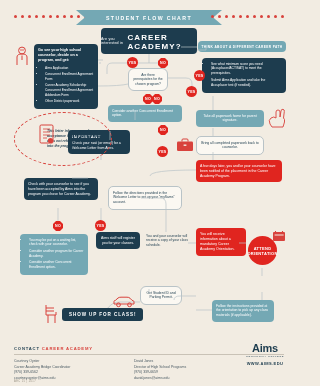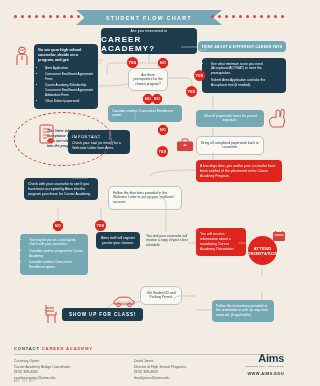--- a/index.html
+++ b/index.html
@@ -30,21 +30,21 @@
   
   .box { position: absolute; border-radius: 4px; }
   .navy   { background: #1d3c4e; color: #fff; }
   .teal   { background: #74a8b4; color: #fff; }
   .red    { background: #e0251f; color: #fff; }
   .white  { background: #fbf8f2; color: #1d3c4e; border: 1px solid #b9c3c7; }
   .txt { font-size: 3.5px; line-height: 1.45; padding: 3.5px 4px; display: block; }
   .txt.c { text-align: center; }
 
   .qbox { width: 96px; left: 101px; top: 28px; height: 26px;
-          display: flex; flex-direction: column; align-items: center; justify-content: center; }
+          display: flex; flex-direction: row; align-items: center; justify-content: center; }
   .q-sm { font-size: 3.6px; letter-spacing: .2px; }
   .q-lg { font-size: 8px; font-weight: bold; letter-spacing: 1.1px; margin-top: 1.5px; }
 
   
   .marker {
     position: absolute; display: flex; align-items: center; justify-content: center;
     color: #fff; font-weight: bold; font-size: 3.6px; letter-spacing: .3px;
     background: #e0251f; z-index: 6;
   }
   .marker.yes { width: 11px; height: 11px; border-radius: 50%; }
@@ -89,21 +89,21 @@
   
   .footer { position: absolute; left: 0; bottom: 0; width: 298px; height: 44px;
             background: #f2ece2; padding: 4px 14px 0 14px; }
   .fhead { font-size: 4.2px; font-weight: bold; letter-spacing: .8px; color: #1d3c4e; }
   .fhead em { font-style: normal; color: #d8423c; }
   .fline { border-top: 1px solid #c9c2b6; margin: 3px 0 4px 0; }
   .fcols { display: flex; gap: 0; }
   .fcol { font-size: 3.5px; line-height: 1.6; color: #4a5a63; }
   .fcol:nth-child(1) { width: 120px; }
   .fcol:nth-child(2) { width: 110px; }
-  .logo { position: absolute; right: 14px; top: 10px; text-align: right; }
+  .logo { position: absolute; right: 14px; top: 0; text-align: center; }
   .logo-main { font-size: 11px; font-weight: bold; color: #1d3c4e; letter-spacing: -.3px; }
   .logo-sub { font-size: 2.5px; letter-spacing: .6px; color: #1d3c4e; margin-top: 1px; }
   .logo-url { font-size: 4px; font-weight: bold; color: #1d3c4e; letter-spacing: .4px; margin-top: 2.5px; }
   .code { position: absolute; left: 14px; bottom: 3px; font-size: 2.6px; color: #9a9384; letter-spacing: .4px; }
 </style>
 </head>
 <body>
 
 <div class="stage">
 

